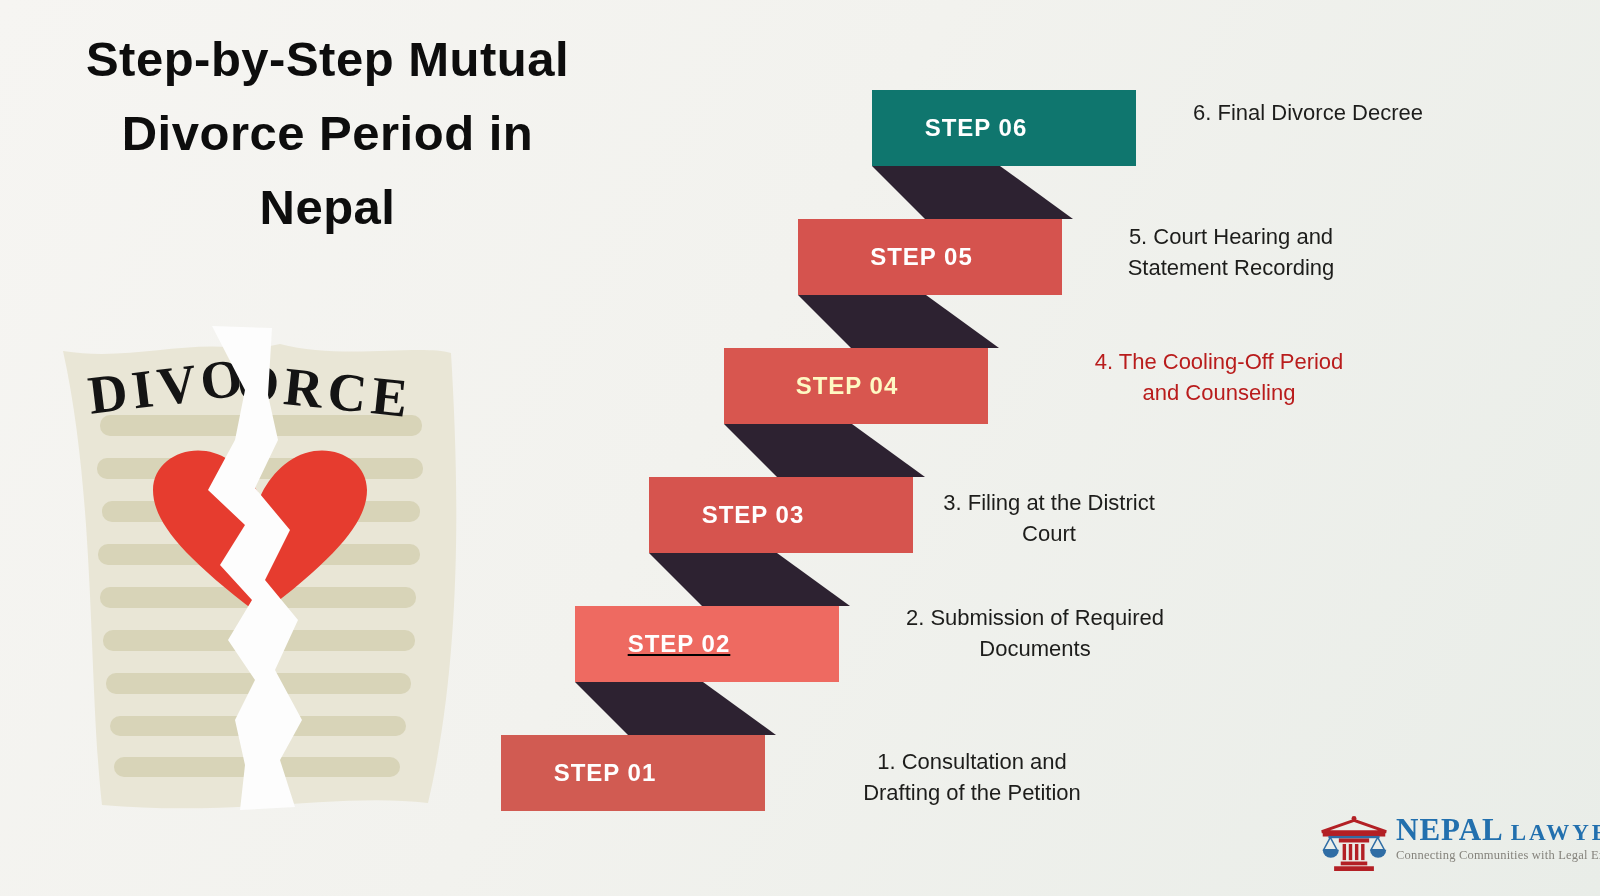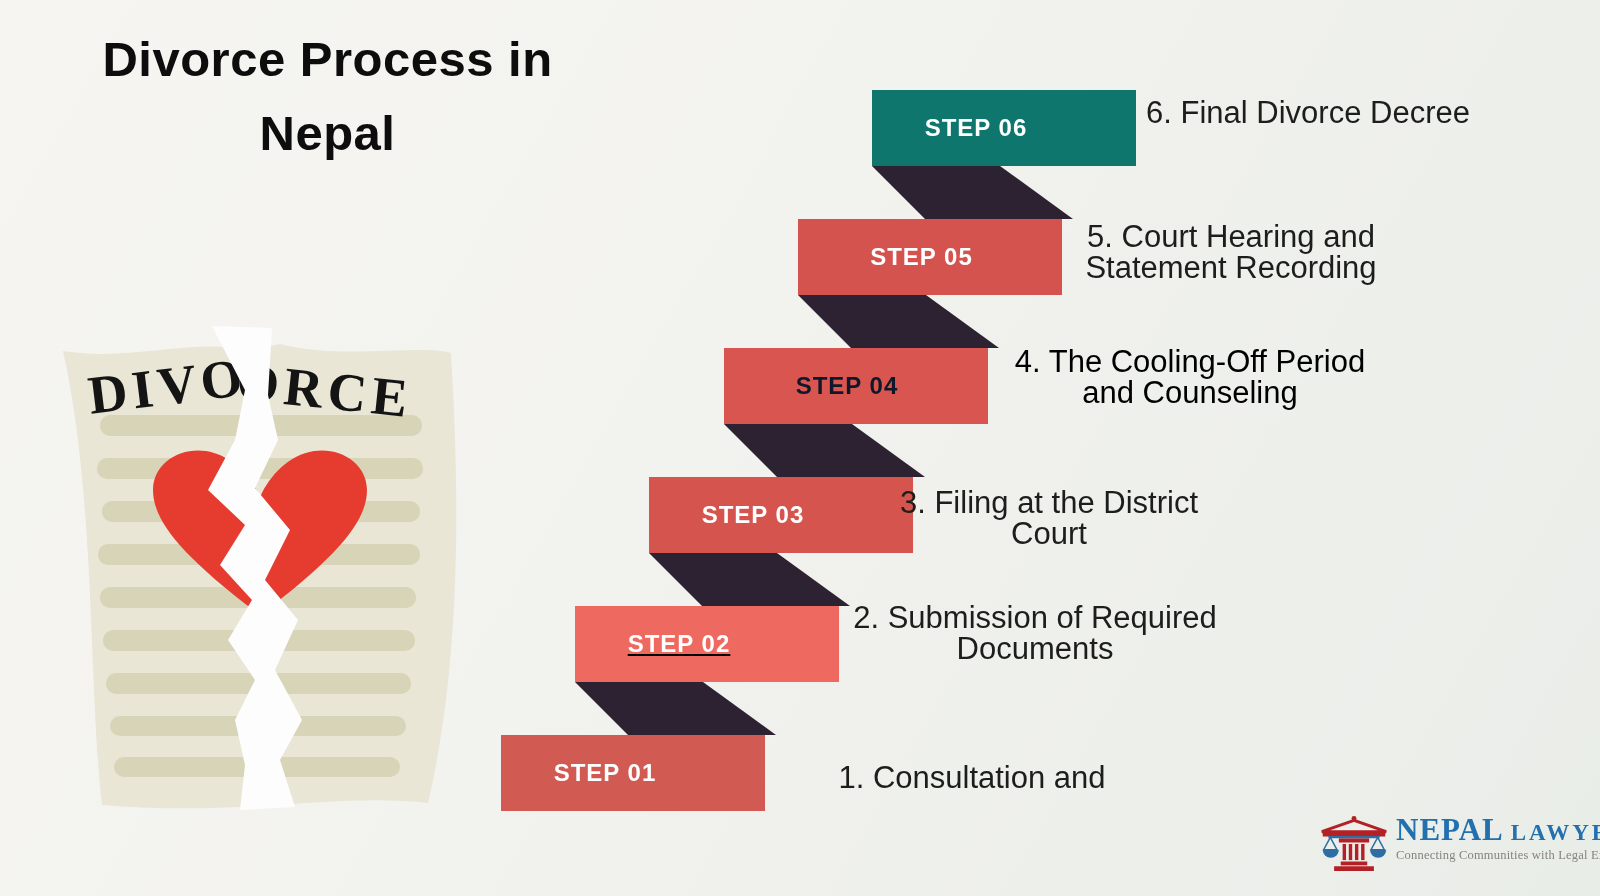--- a/index.html
+++ b/index.html
@@ -21,38 +21,39 @@
     display:flex;align-items:center;justify-content:center;
     padding-right:56px;box-sizing:border-box;
   }
   .step-label{
     color:#ffffff;font-weight:700;font-size:24px;letter-spacing:1px;
     white-space:nowrap;
   }
   .step-desc{
     position:absolute;width:380px;height:76px;
     display:flex;flex-direction:column;align-items:center;justify-content:center;
-    text-align:center;color:#1d1d1b;font-size:31px;line-height:31px;
+    text-align:center;color:#1d1d1b;font-size:22px;line-height:31px;
   }
   .logo{position:absolute;left:1318px;top:812px;width:260px;height:66px;display:flex;align-items:flex-start;}
   .logo-icon{flex:0 0 auto;margin-top:2px;}
   .logo-text{margin-left:6px;}
   .logo-name{white-space:nowrap;font-family:"Liberation Serif",serif;}
   .logo-name .primary{font-size:31px;font-weight:700;letter-spacing:1px;}
   .logo-name .secondary{font-size:23px;font-weight:700;letter-spacing:3px;margin-left:7px;}
   .logo-tagline{font-family:"Liberation Serif",serif;font-size:12.5px;margin-top:0px;letter-spacing:0.2px;white-space:nowrap;}
   svg text{user-select:none;}
 </style>
 </head>
 <body>
 
 <div class="stage">
 
   <div class="title" style="color: rgb(13, 13, 13);">
-    <div>Divorce Process in</div>
+    <div>Step-by-Step Mutual</div>
+    <div>Divorce Period in</div>
     <div>Nepal</div>
   </div>
 
   <svg id="paper-illo" width="430" height="500" viewBox="0 0 430 500">
 
     <path id="paper-sheet" d="M23 31 C 90 42, 150 18, 210 30 L 240 24 C 300 40, 380 24, 411 33
              C 418 150, 424 330, 388 483
              C 300 472, 200 497, 62 485
              C 48 360, 56 180, 23 31 Z" fill="#e9e6d6"></path>
 
@@ -91,39 +92,40 @@
       <polygon points="798,295 926,295 999,348 851,348" fill="#2d2231"></polygon>
       <polygon points="872,166 1000,166 1073,219 925,219" fill="#2d2231"></polygon>
     </svg>
 
   <div id="steps-layer">
       <div class="step-block" style="left: 501px; top: 735px; background: rgb(209, 91, 82);">
         <span class="step-label" style="color: rgb(255, 255, 255);">STEP 01</span>
       </div>
       <div class="step-desc" style="left: 782px; top: 739px; color: rgb(29, 29, 27);">
         <div>1. Consultation and</div>
+        <div>Drafting of the Petition</div>
       </div>
       <div class="step-block" style="left: 575px; top: 606px; background: rgb(238, 106, 97); text-decoration: underline;">
         <span class="step-label" style="color: rgb(255, 255, 255);">STEP 02</span>
       </div>
       <div class="step-desc" style="left: 845px; top: 595px; color: rgb(29, 29, 27);">
         <div>2. Submission of Required</div>
         <div>Documents</div>
       </div>
       <div class="step-block" style="left: 649px; top: 477px; background: rgb(214, 84, 78);">
         <span class="step-label" style="color: rgb(255, 255, 255);">STEP 03</span>
       </div>
       <div class="step-desc" style="left: 859px; top: 480px; color: rgb(29, 29, 27);">
         <div>3. Filing at the District</div>
         <div>Court</div>
       </div>
       <div class="step-block" style="left: 724px; top: 348px; background: rgb(216, 86, 79);">
-        <span class="step-label" style="color: #0f172a; margin-left: 38px;">STEP 04</span>
+        <span class="step-label" style="color: #fef9c3; margin-left: 38px;">STEP 04</span>
       </div>
-      <div class="step-desc" style="left: 1000px; top: 339px; color: #000000;">
+      <div class="step-desc" style="left: 1029px; top: 339px; color: #b91c1c;">
         <div>4. The Cooling-Off Period</div>
         <div>and Counseling</div>
       </div>
       <div class="step-block" style="left: 798px; top: 219px; background: rgb(213, 83, 78);">
         <span class="step-label" style="color: rgb(255, 255, 255); margin-left: 39px;">STEP 05</span>
       </div>
       <div class="step-desc" style="left: 1041px; top: 214px; color: rgb(29, 29, 27);">
         <div>5. Court Hearing and</div>
         <div>Statement Recording</div>
       </div>

